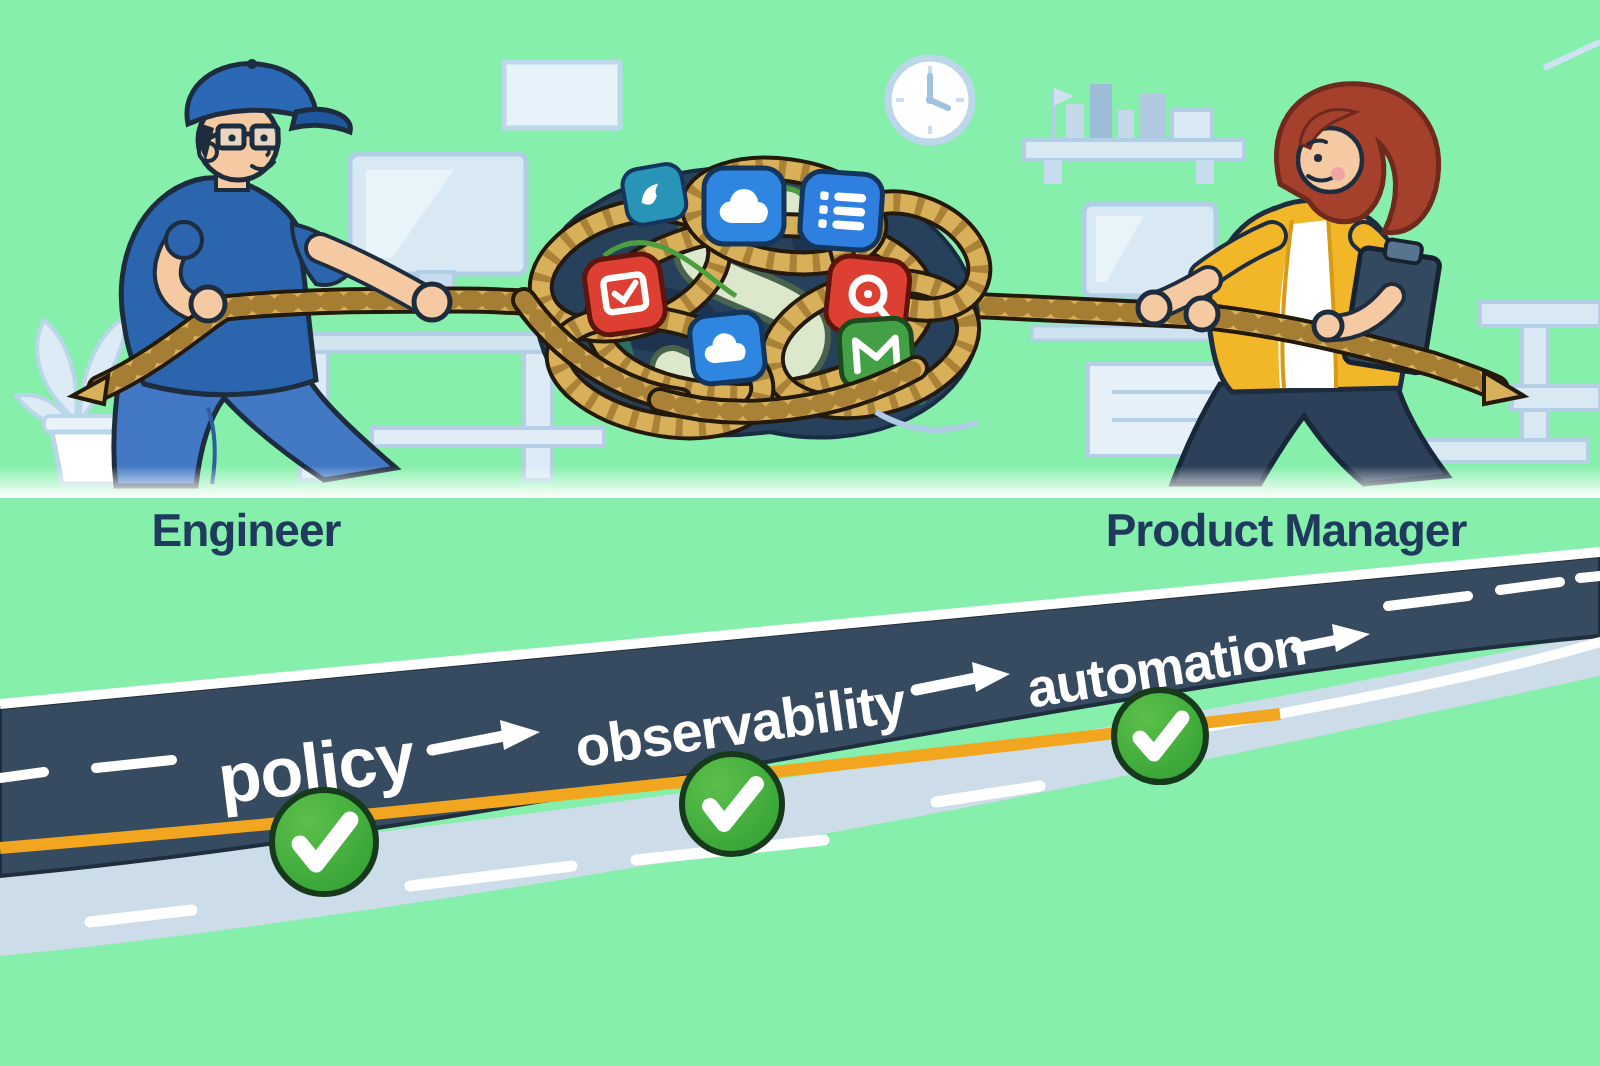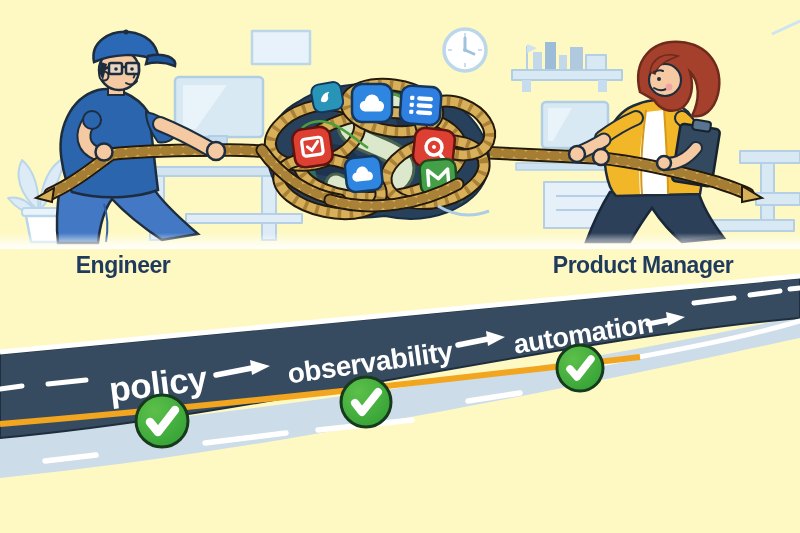--- a/index.html
+++ b/index.html
@@ -1,16 +1,16 @@
 <!DOCTYPE html>
 <html><head>
 <meta charset="utf-8">
 <style>
   html,body{margin:0;padding:0;background:#fff;}
-  .canvas{position:relative;width:800px;height:533px;background:#fef9c3;overflow:hidden;
+  .canvas{position:relative;width:800px;height:533px;background:#86efac;overflow:hidden;
           font-family:"Liberation Sans", sans-serif;}
   svg{display:block;}
   text{font-family:"Liberation Sans", sans-serif;font-weight:bold;}
   .road-word{fill:#ffffff;letter-spacing:-0.5px;}
   .fig-label{fill:#1f3a5c;letter-spacing:-0.5px;}
 </style>
 </head>
 <body>
 
 <div class="canvas">

